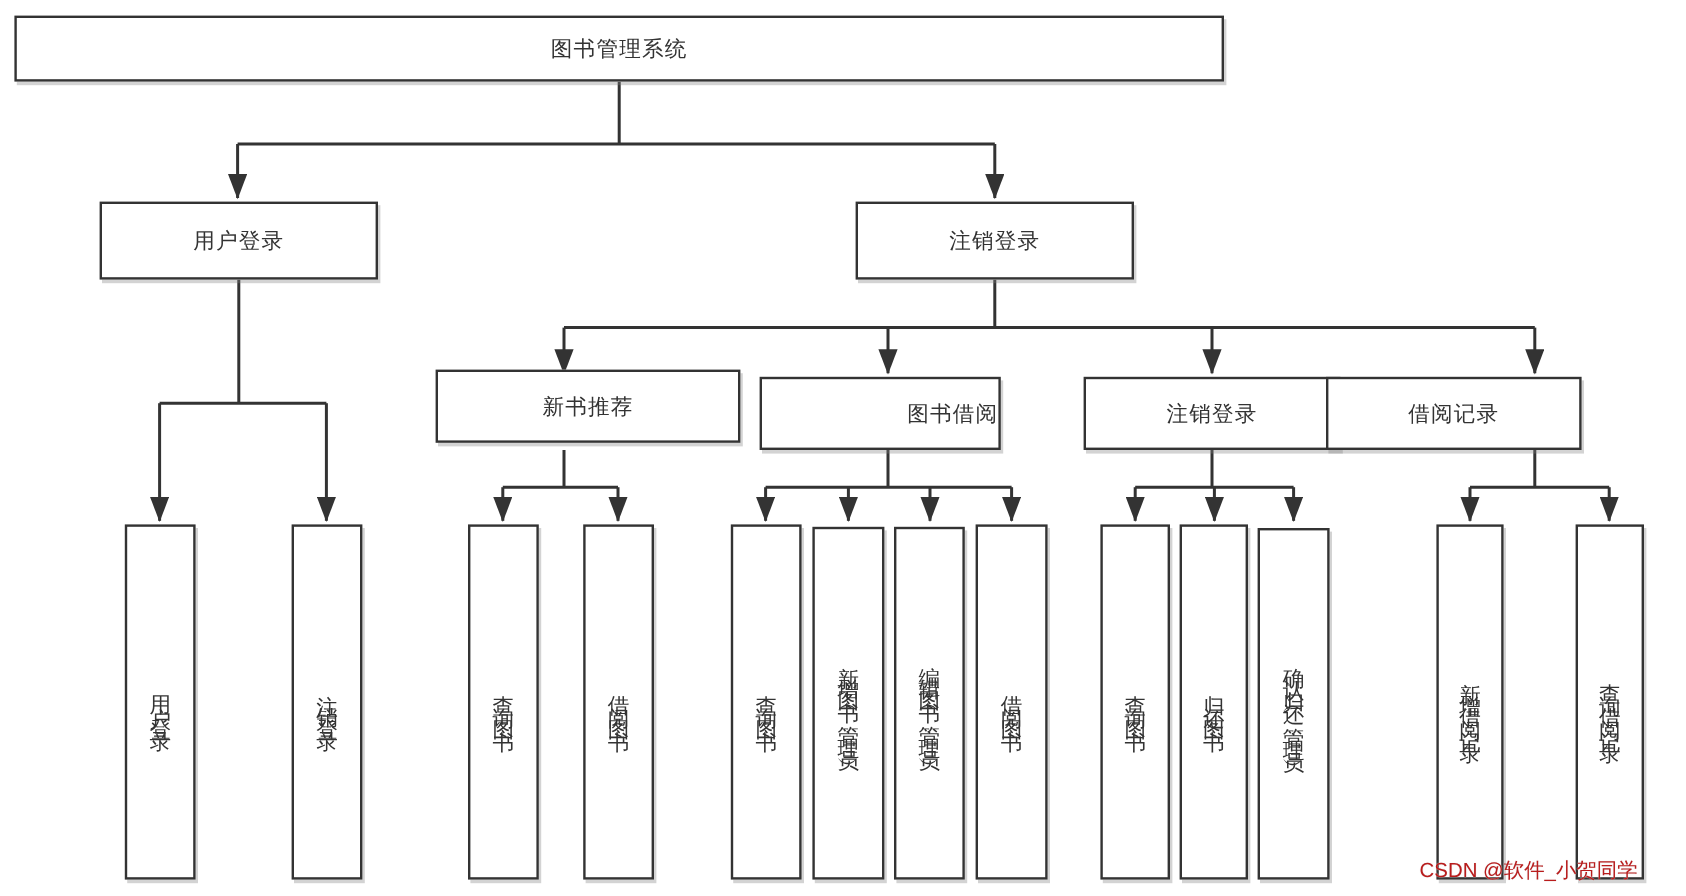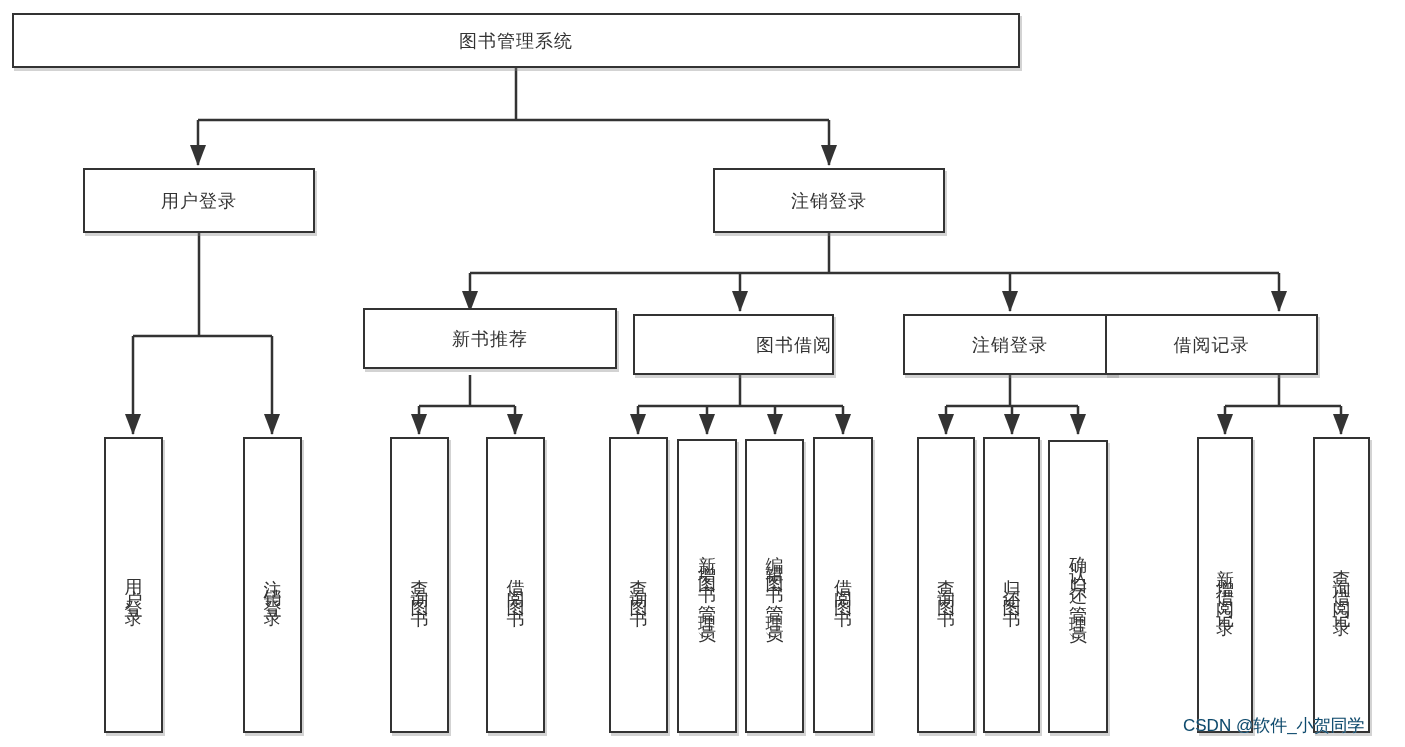--- a/index.html
+++ b/index.html
@@ -26,21 +26,21 @@
     writing-mode:vertical-rl;
     text-orientation:mixed;
     letter-spacing:10px;
     line-height:1;
     white-space:nowrap;
   }
   .watermark{
     position:absolute;
     left:1183px;top:714px;width:220px;
     font-size:17px;
-    color:#0c4a6e;
+    color:#b91c1c;
     white-space:nowrap;
     z-index:5;
     text-shadow:0 0 1px #dddddd;
   }
 </style>
 </head>
 <body>
 
 <div id="stage">
 

